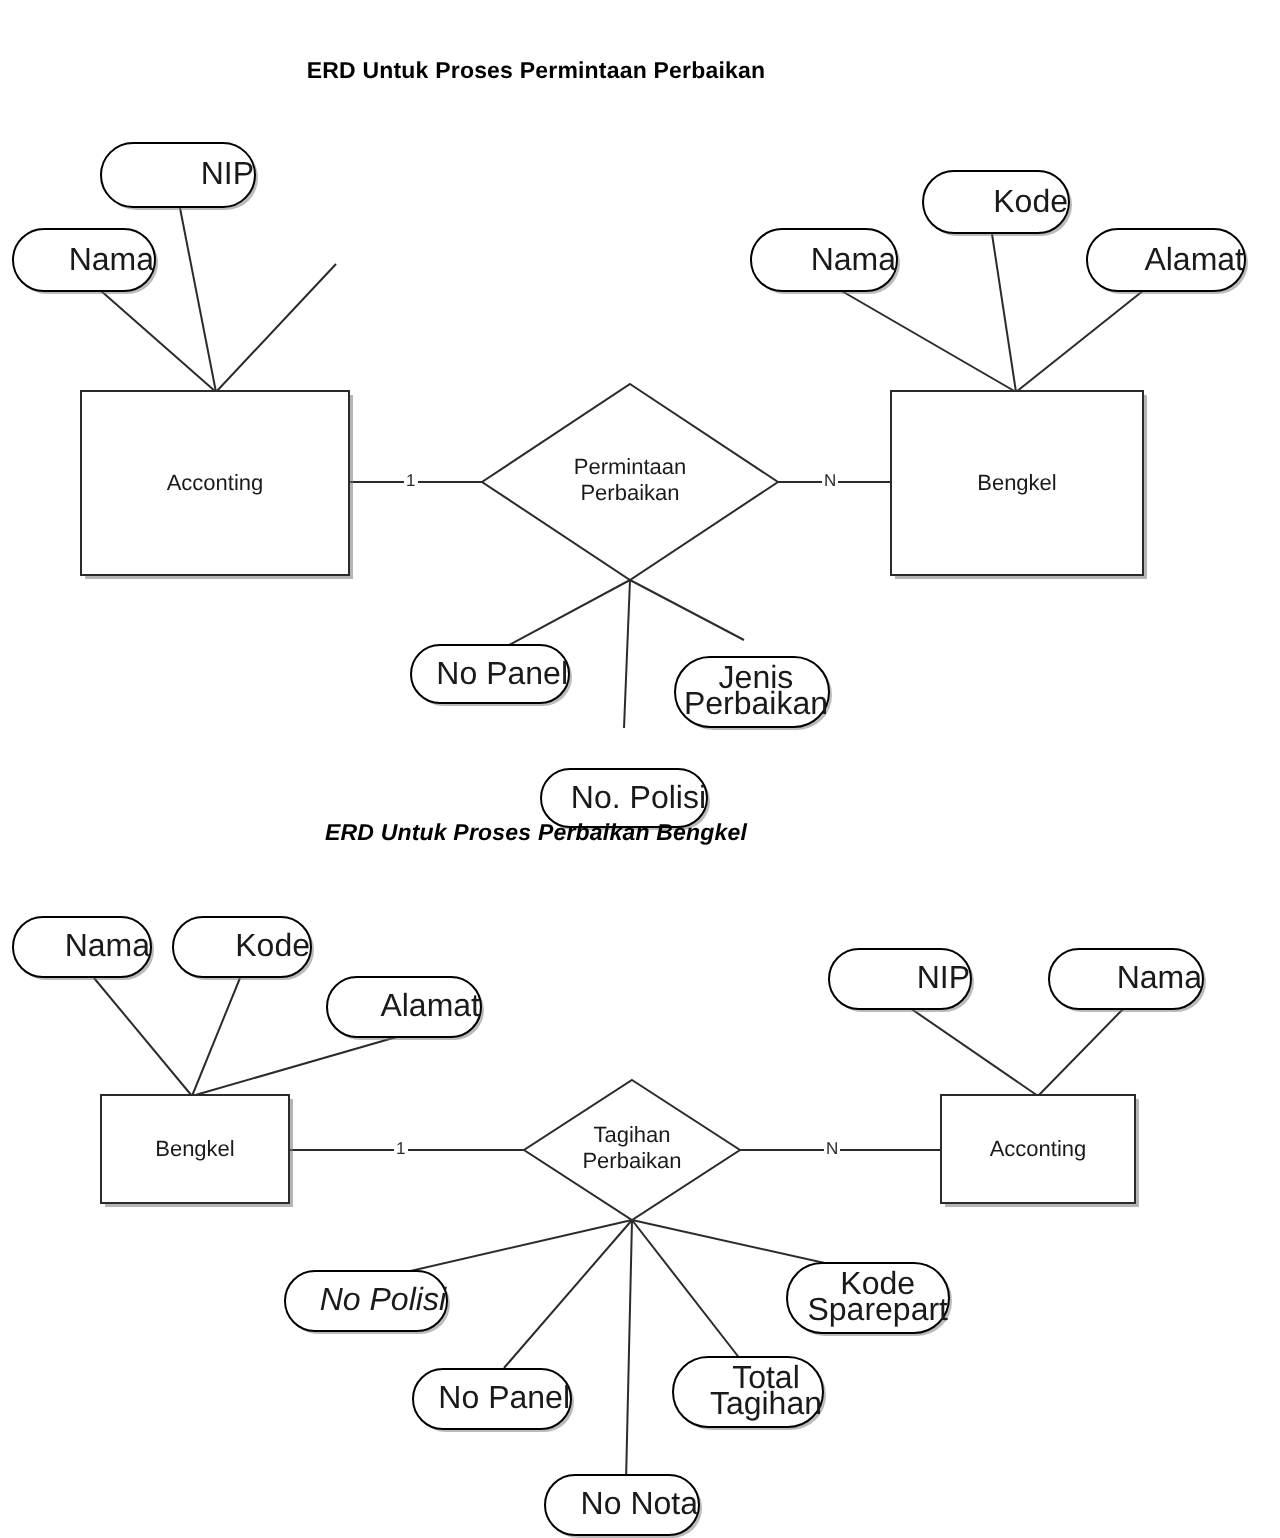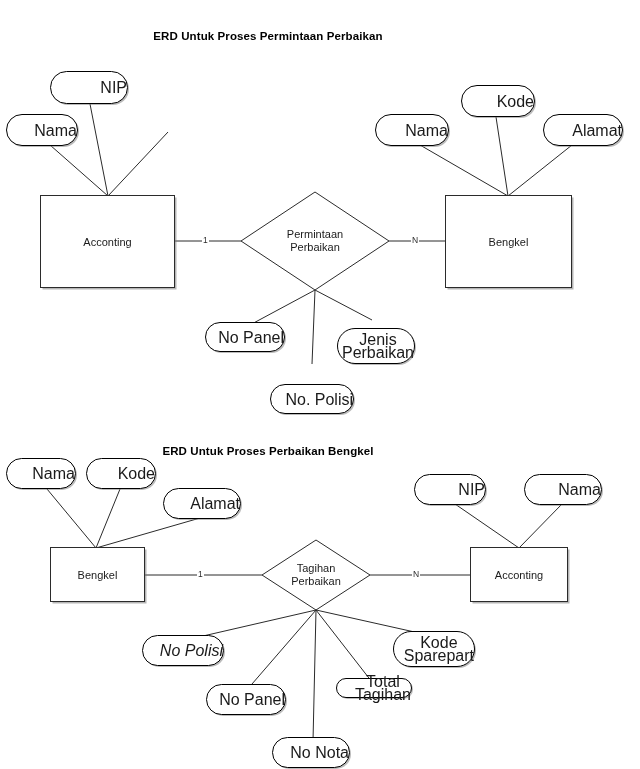--- a/index.html
+++ b/index.html
@@ -33,21 +33,21 @@
   .diagram-title {
     position: absolute;
     width: 536px;
     text-align: center;
     font-size: 11.5px;
     font-weight: bold;
     letter-spacing: 0.1px;
     color: #000;
   }
   #title-1 { top: 30px; }
-  #title-2 { top: 445px; }
+  #title-2 { top: 411px; font-style: italic; }
 
   
   .entity {
     position: absolute;
     box-sizing: border-box;
     border: 1px solid #2b2b2b;
     background: #ffffff;
     display: flex;
     align-items: center;
     justify-content: center;
@@ -238,21 +238,21 @@
 
   <div class="attr" style="left:142px; top:635px; width:82px; height:31px;font-style:italic;">
     <span>No Polisi</span>
   </div>
   <div class="attr" style="left:206px; top:684px; width:80px; height:31px;">
     <span>No Panel</span>
   </div>
   <div class="attr" style="left:272px; top:737px; width:78px; height:31px;">
     <span>No Nota</span>
   </div>
-  <div class="attr two-line" style="left:336px; top:678px; width:76px; height:20px;">
+  <div class="attr two-line" style="left:336px; top:678px; width:76px; height:36px;">
     <span>
       <span>Total</span><br>
       <span>Tagihan</span>
     </span>
   </div>
   <div class="attr two-line" style="left:393px; top:631px; width:82px; height:36px;">
     <span>
       <span>Kode</span><br>
       <span>Sparepart</span>
     </span>

